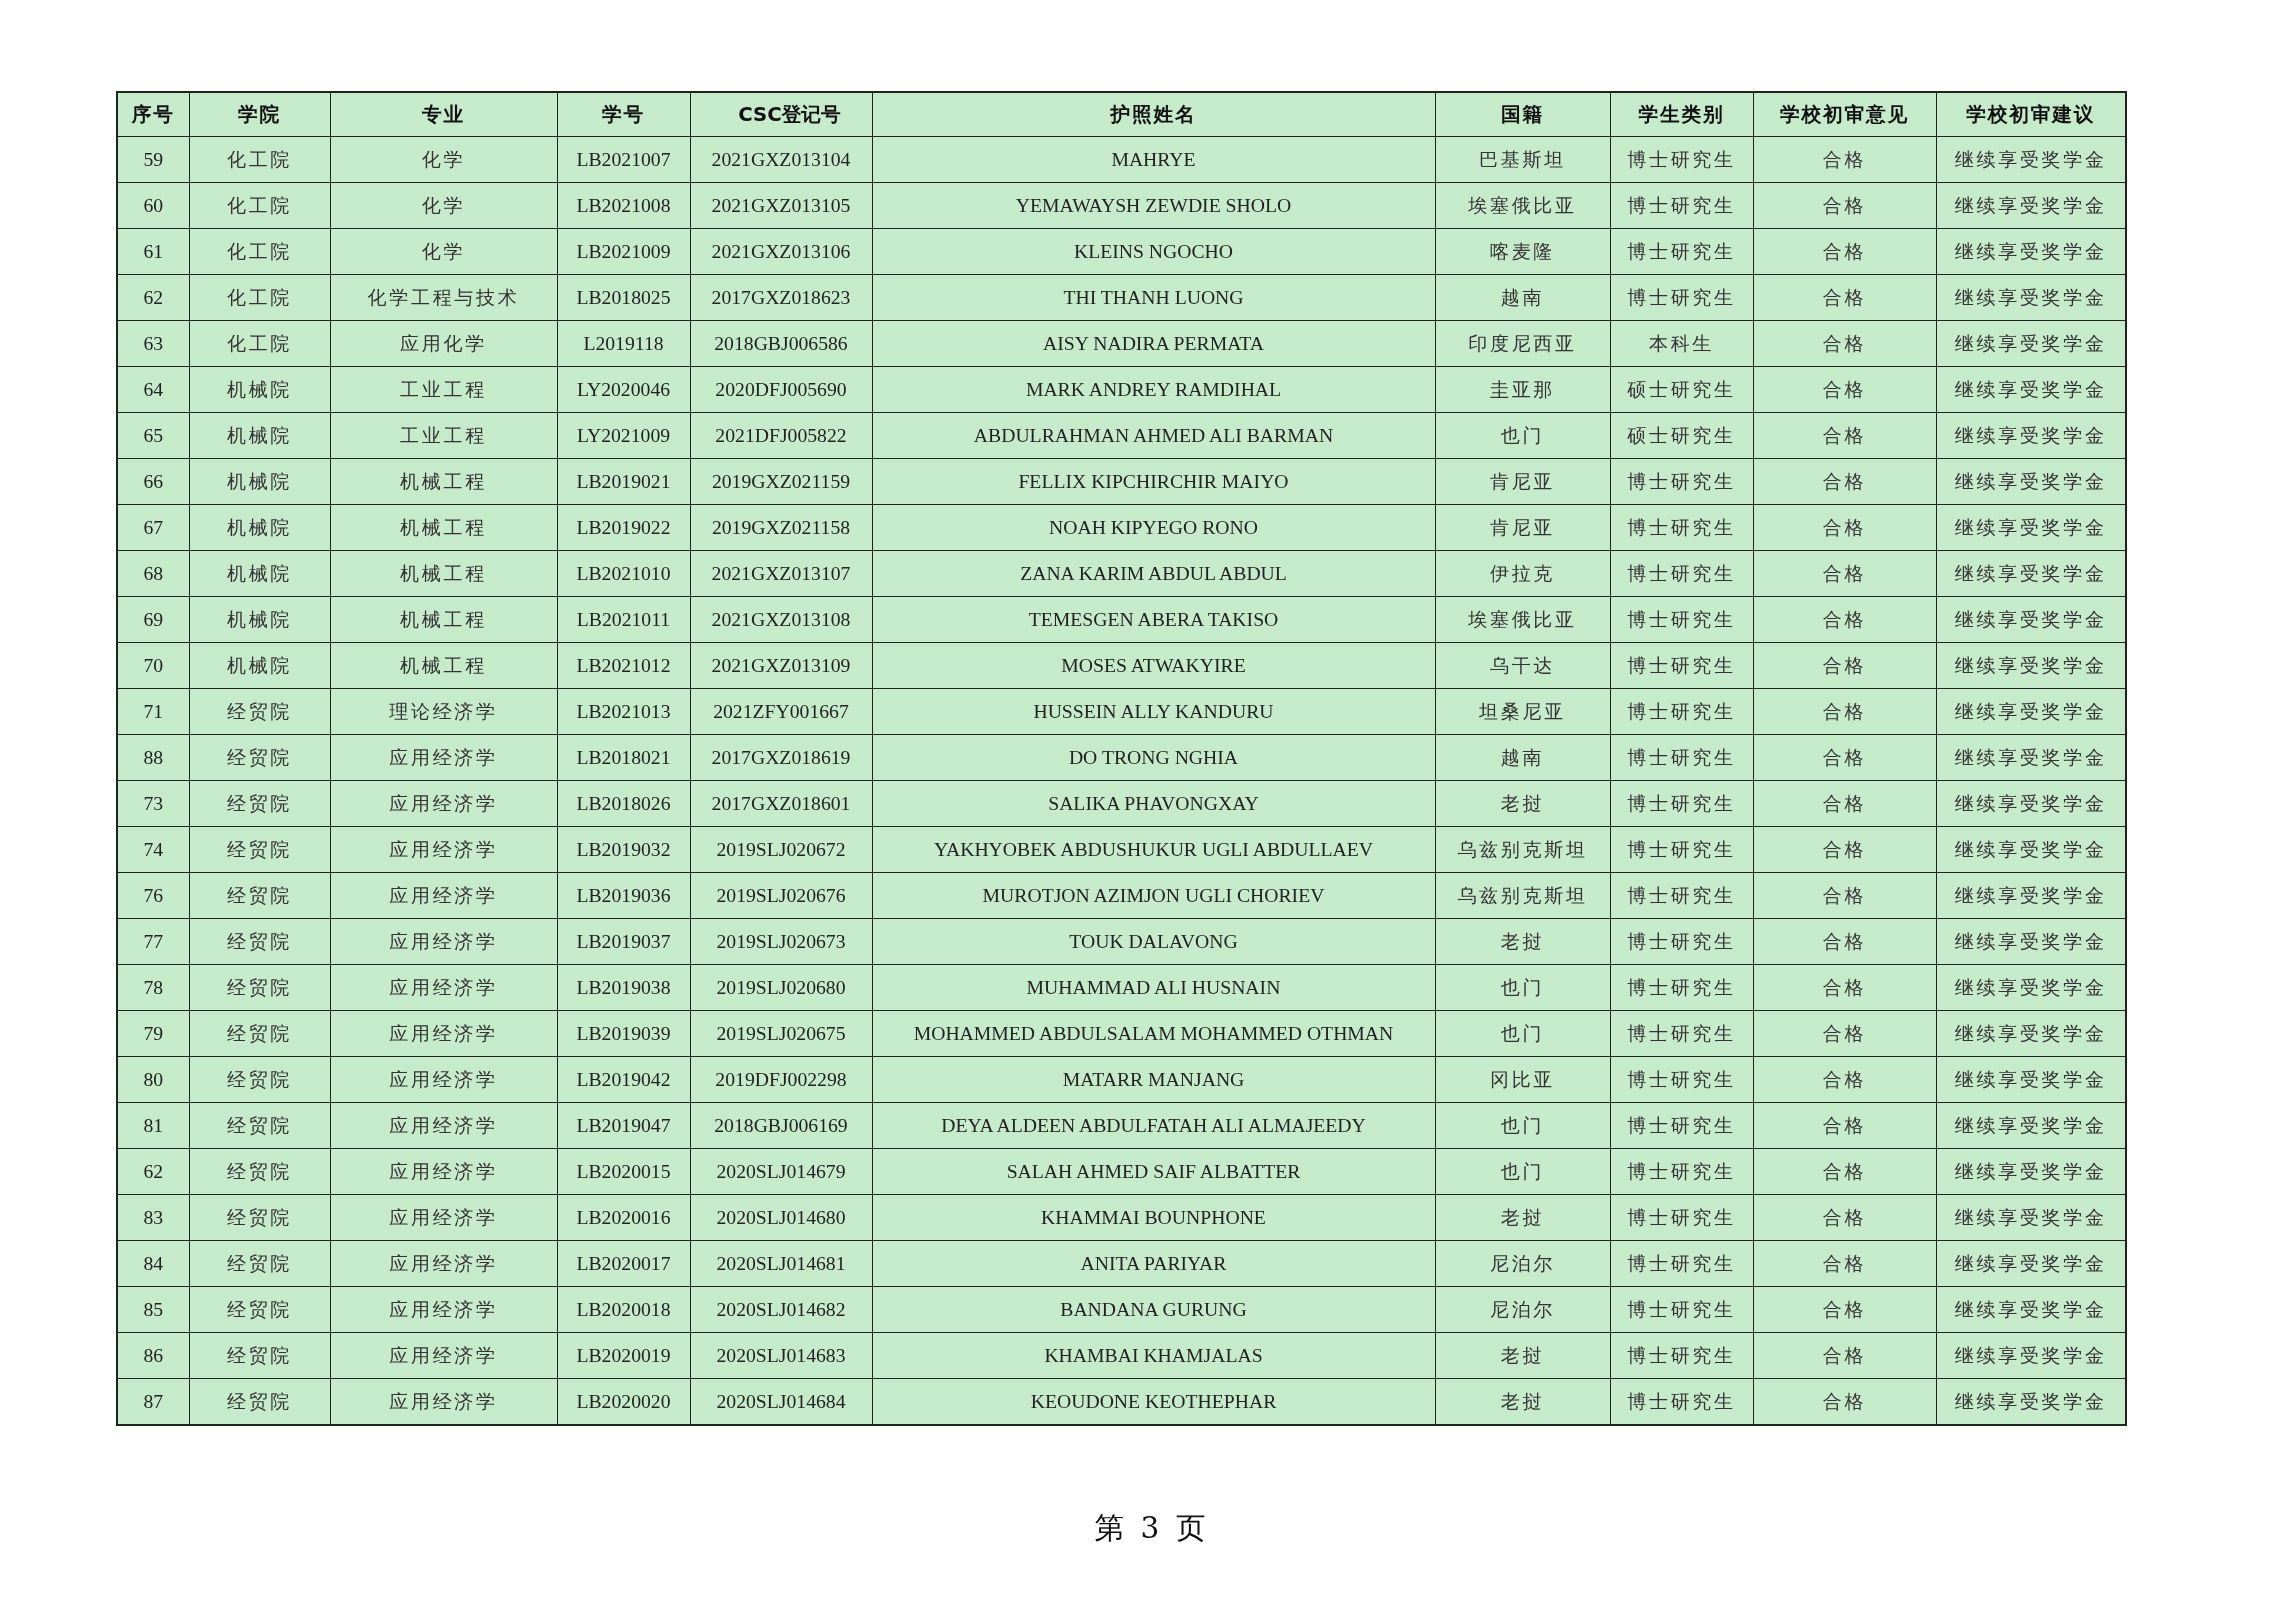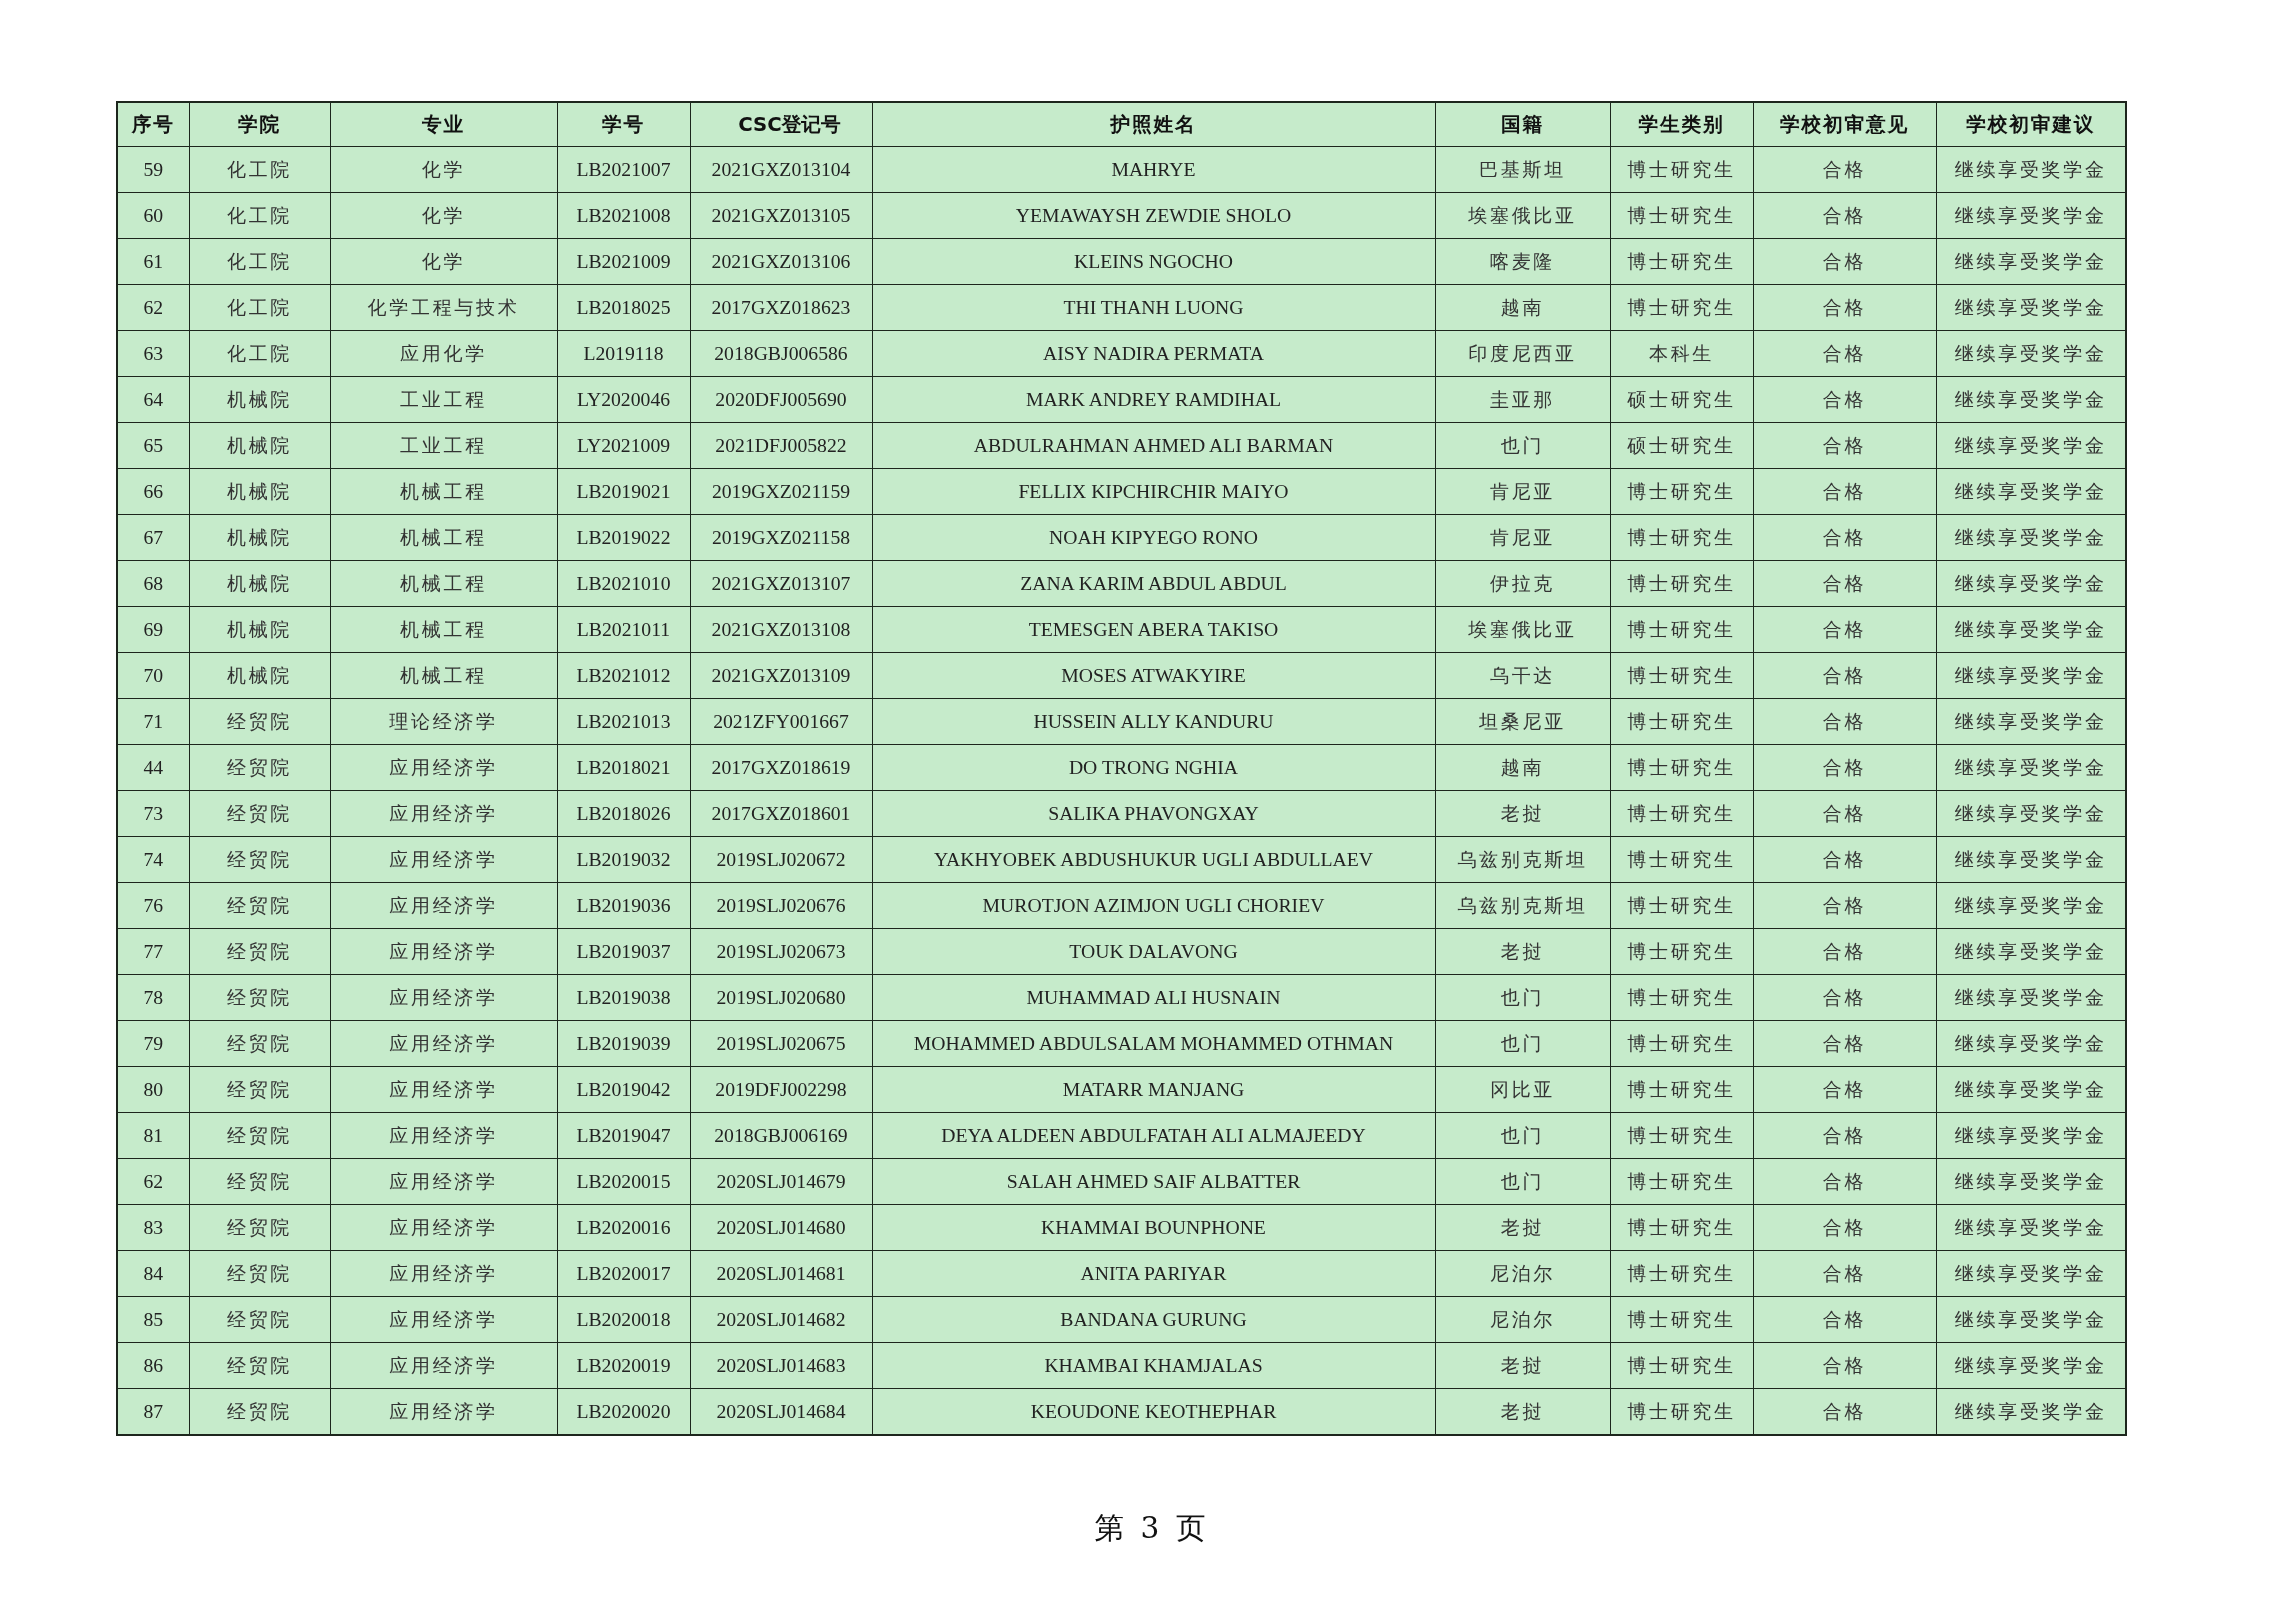--- a/index.html
+++ b/index.html
@@ -17,21 +17,21 @@
     }
     .page {
       position: absolute;
       left: 0; top: 0;
       width: 2293px; height: 1621px;
       background: #ffffff;
     }
     table.roster {
       position: absolute;
       left: 116px;
-      top: 101px;
+      top: 91px;
       width: 2007px;
       border-collapse: collapse;
       table-layout: fixed;
       background: #c6ebcb;
       border: 2.2px solid #1d261d;
     }
     table.roster th,
     table.roster td {
       border: 1.8px solid #1d261d;
       text-align: center;
@@ -261,21 +261,21 @@
           <td class="cjk">理论经济学</td>
           <td>LB2021013</td>
           <td>2021ZFY001667</td>
           <td class="name">HUSSEIN ALLY KANDURU</td>
           <td class="cjk">坦桑尼亚</td>
           <td class="cjk">博士研究生</td>
           <td class="cjk">合格</td>
           <td class="cjk">继续享受奖学金</td>
         </tr>
         <tr>
-          <td>44</td>
+          <td>88</td>
           <td class="cjk">经贸院</td>
           <td class="cjk">应用经济学</td>
           <td>LB2018021</td>
           <td>2017GXZ018619</td>
           <td class="name">DO TRONG NGHIA</td>
           <td class="cjk">越南</td>
           <td class="cjk">博士研究生</td>
           <td class="cjk">合格</td>
           <td class="cjk">继续享受奖学金</td>
         </tr>

